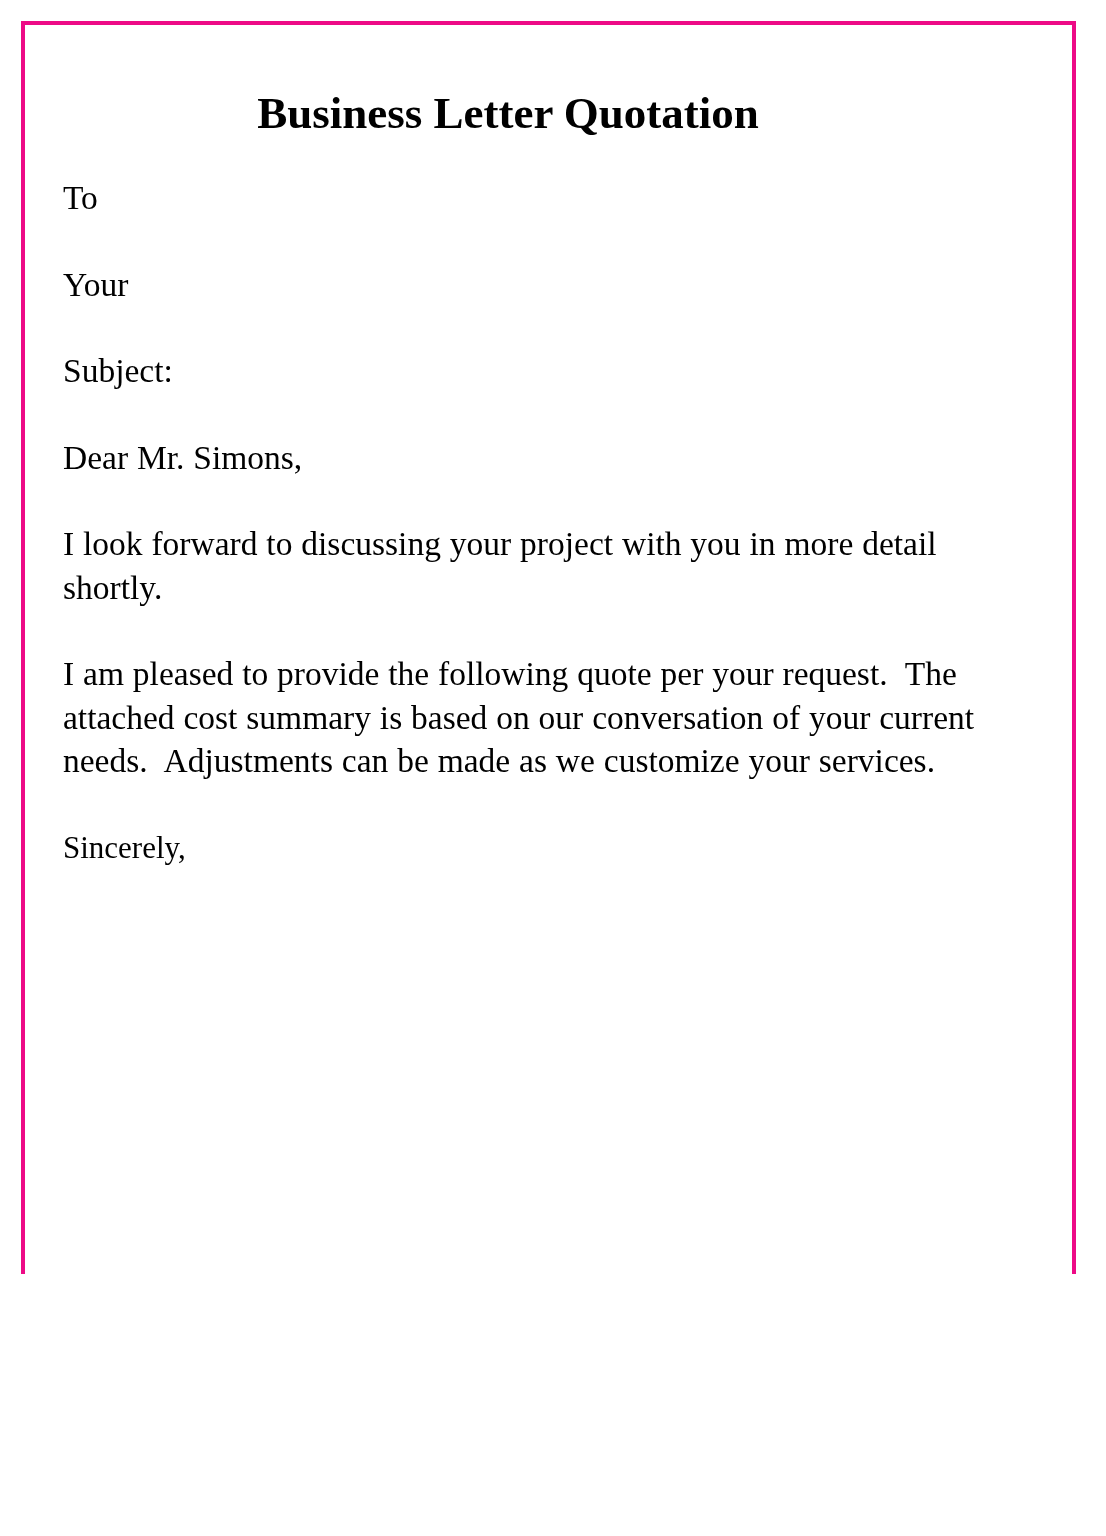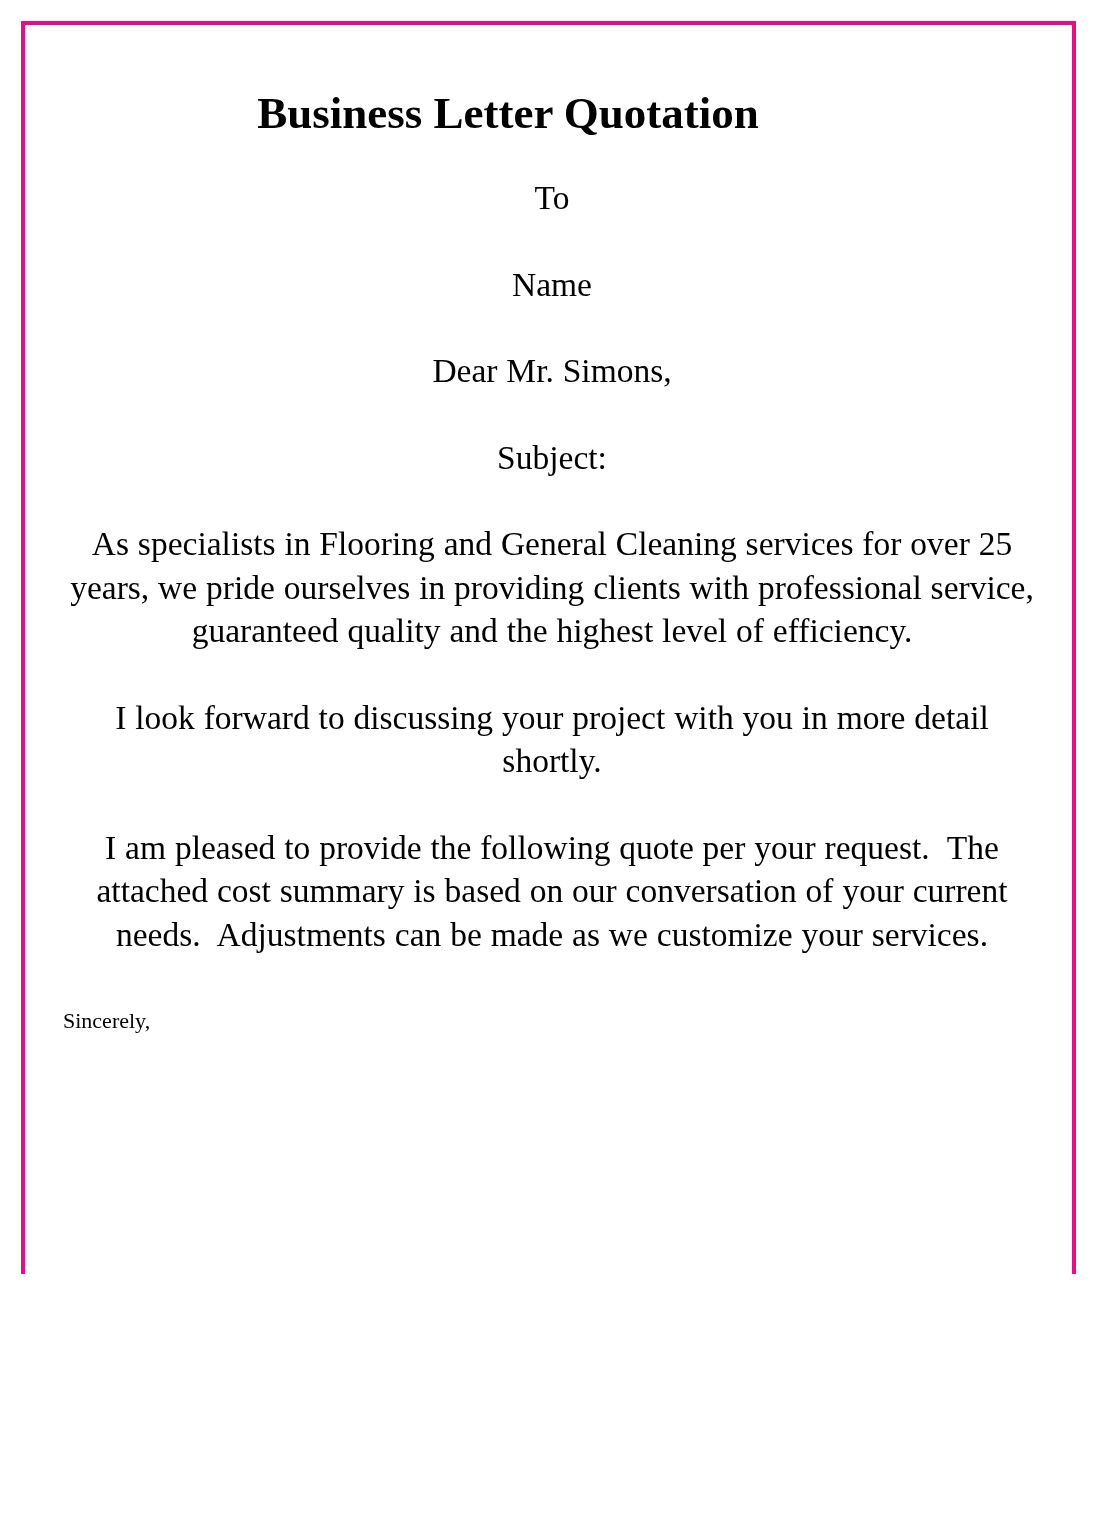--- a/index.html
+++ b/index.html
@@ -53,28 +53,28 @@
 
   .body-block {
     margin-top: 40px;
   }
 
   .para {
     margin: 0 0 43px 0;
     font-size: 33.5px;
     line-height: 43.5px;
     color: #000000;
-    text-align: center;
+    text-align: left;
     white-space: pre-wrap;
     word-spacing: 0.5px;
   }
 
   .sig-line {
     margin: 0;
-    font-size: 22px;
+    font-size: 31px;
     line-height: 43.5px;
     color: #000000;
   }
 
   .sig-block {
     margin-top: 0;
   }
 </style>
 </head>
 <body>
@@ -84,28 +84,27 @@
   <div class="frame" style="border-color: rgb(237, 10, 134);"></div>
 
   <div class="content">
 
     <h1 class="doc-title">Business Letter Quotation</h1>
 
     <div class="body-block">
 
       <p class="para">To</p>
 
-      <p class="para">Name</p>
+      <p class="para">Your</p>
+
+      <p class="para">Subject:</p>
 
       <p class="para">Dear Mr. Simons,</p>
 
-      <p class="para">Subject:</p>
 
-
-      <p class="para">As specialists in Flooring and General Cleaning services for over 25 years, we pride ourselves in providing clients with professional service, guaranteed quality and the highest level of efficiency.</p>
 
       <p class="para">I look forward to discussing your project with you in more detail shortly.</p>
 
       <p class="para">I am pleased to provide the following quote per your request.  The attached cost summary is based on our conversation of your current needs.  Adjustments can be made as we customize your services.</p>
 
 
       <div class="sig-block">
         <p class="sig-line">Sincerely,</p>
       </div>
 

